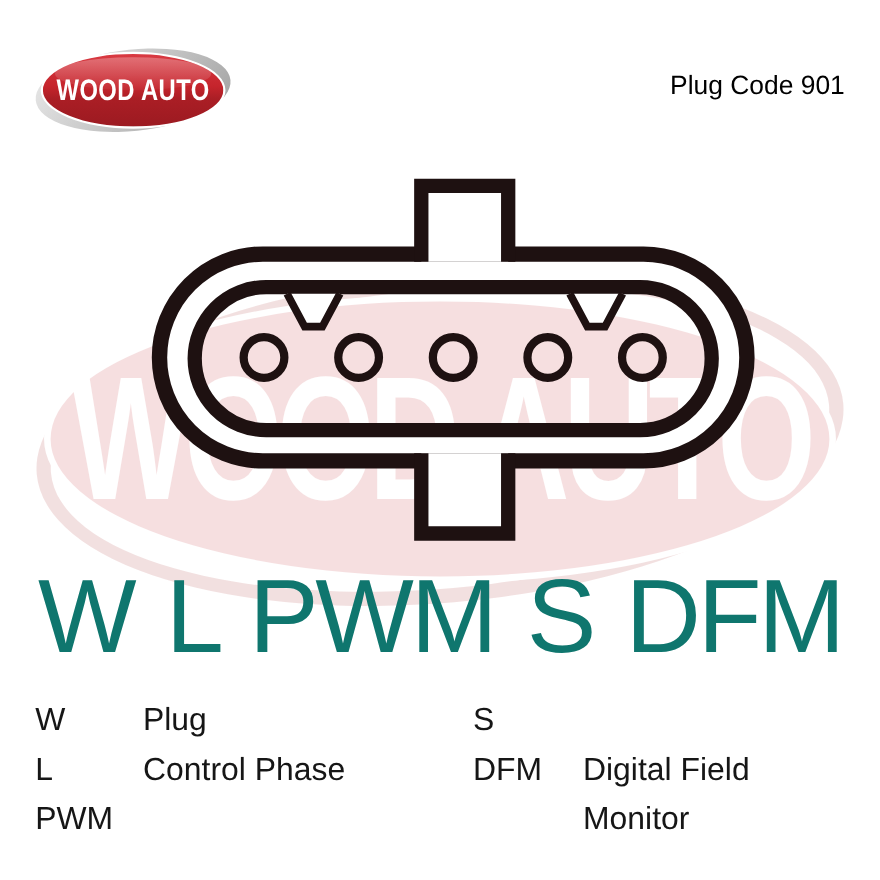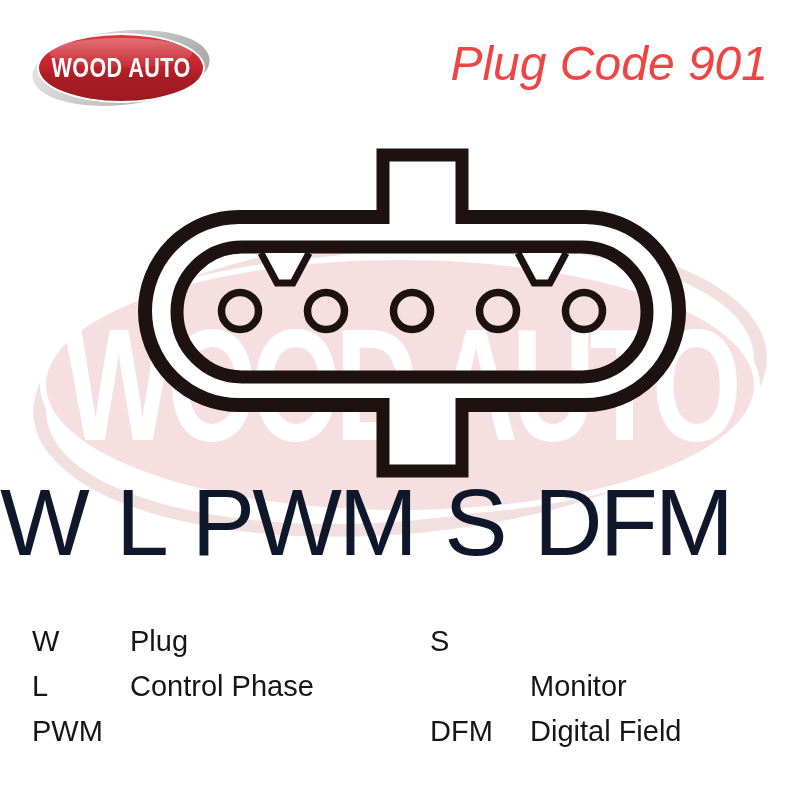--- a/index.html
+++ b/index.html
@@ -1,53 +1,53 @@
 <!DOCTYPE html>
 <html><head>
 <meta charset="utf-8">
 <style>
   * { margin:0; padding:0; box-sizing:border-box; }
   html,body { width:800px; height:800px; background:#ffffff; overflow:hidden;
               font-family:"Liberation Sans", sans-serif; }
-  .page { position:relative; width:800px; height:692px; background:#fff; }
+  .page { position:relative; width:800px; height:692px; background:#fff;margin-top:14px; }
 
   
   .logo { position:absolute; left:32px; top:31px; width:178px; height:74px; }
   .logo .swoosh { position:absolute; inset:0; border-radius:50%;
                   background:linear-gradient(135deg,#ececec 0%, #c2c2c2 55%, #9f9f9f 100%);
                   transform:rotate(-6deg); }
   .logo .oval { position:absolute; inset:2px 5px; border-radius:50%;
                 background:linear-gradient(180deg,#d93a42 0%, #c5242c 45%, #aa1e25 62%, #9c1a21 100%);
                 border:2px solid #fff;
                 display:flex; align-items:center; justify-content:center; overflow:hidden; }
   .logo .oval::after { content:""; position:absolute; left:7%; right:7%; top:5%; height:45%;
                 border-radius:50%; background:linear-gradient(rgba(255,255,255,.28), rgba(255,255,255,.04)); }
   .logo-text { position:relative; color:#fff; font-weight:700; font-size:27px;
                letter-spacing:.5px; transform:scaleX(.8); white-space:nowrap; z-index:1; }
 
   
-  .plug-code { position:absolute; top:46px; right:32px; font-size:48px; line-height:36px;
-               color:#ef4444; white-space:nowrap;font-style:italic; }
+  .plug-code { position:absolute; top:46px; right:32px; font-size:24px; line-height:36px;
+               color:#000000; white-space:nowrap; }
 
   
   .wm { position:absolute; left:30px; top:240px; width:740px; height:290px; opacity:.14; }
   .wm-ring { position:absolute; inset:-4px 2px; border-radius:50%;
              border:13px solid #a82b2b; transform:rotate(-5deg); }
   .wm-oval { position:absolute; inset:14px 10px; border-radius:50%; background:#c4262c;
              border:6px solid #fff; display:flex; align-items:center; justify-content:center; }
   .wm-text { color:#fff; font-weight:700; font-size:160px; letter-spacing:-8px;
              transform:scaleX(.72); white-space:nowrap; }
 
   
   svg.connector { position:absolute; left:0; top:0; }
 
   
-  .pin-labels { position:absolute; left:0; top:475px; width:800px; 
+  .pin-labels { position:absolute; left:0; top:500px; width:800px; text-align:center;
                 font-size:95px; line-height:95px; letter-spacing:-3px; word-spacing:6px;
-                color:#0f172a; white-space:nowrap; }
+                color:#0f766e; white-space:nowrap; }
 
   
   .legend { position:absolute; top:619px; font-size:29px; line-height:45px; color:#161616; }
   .legend-left  { left:32px;  }
   .legend-right { left:430px; }
   .lrow { display:flex; }
   .legend-left  .term { width:98px;  flex:0 0 98px; }
   .legend-right .term { width:100px; flex:0 0 100px; }
   .def { white-space:nowrap; }
 </style>
@@ -109,22 +109,22 @@
     <div class="lrow">
       <span class="term">PWM</span>
     </div>
   </div>
 
   <div class="legend legend-right">
     <div class="lrow">
       <span class="term">S</span>
     </div>
     <div class="lrow">
+      <span class="term">DFM</span>
+      <span class="def">Digital Field</span>
+    </div>
+    <div class="lrow">
       <span class="term"></span>
       <span class="def">Monitor</span>
-    </div>
-    <div class="lrow">
-      <span class="term">DFM</span>
-      <span class="def">Digital Field</span>
     </div>
   </div>
 
 </div>
 
 </body></html>

